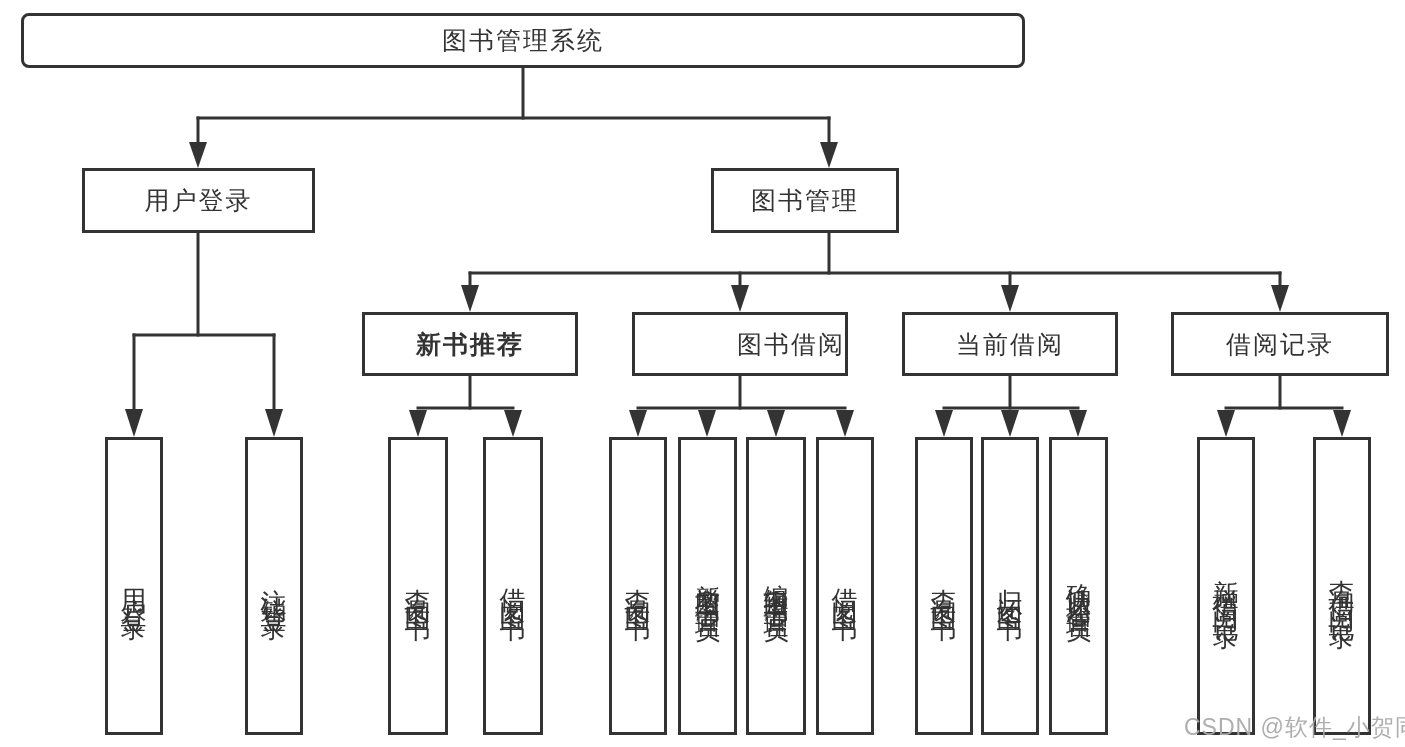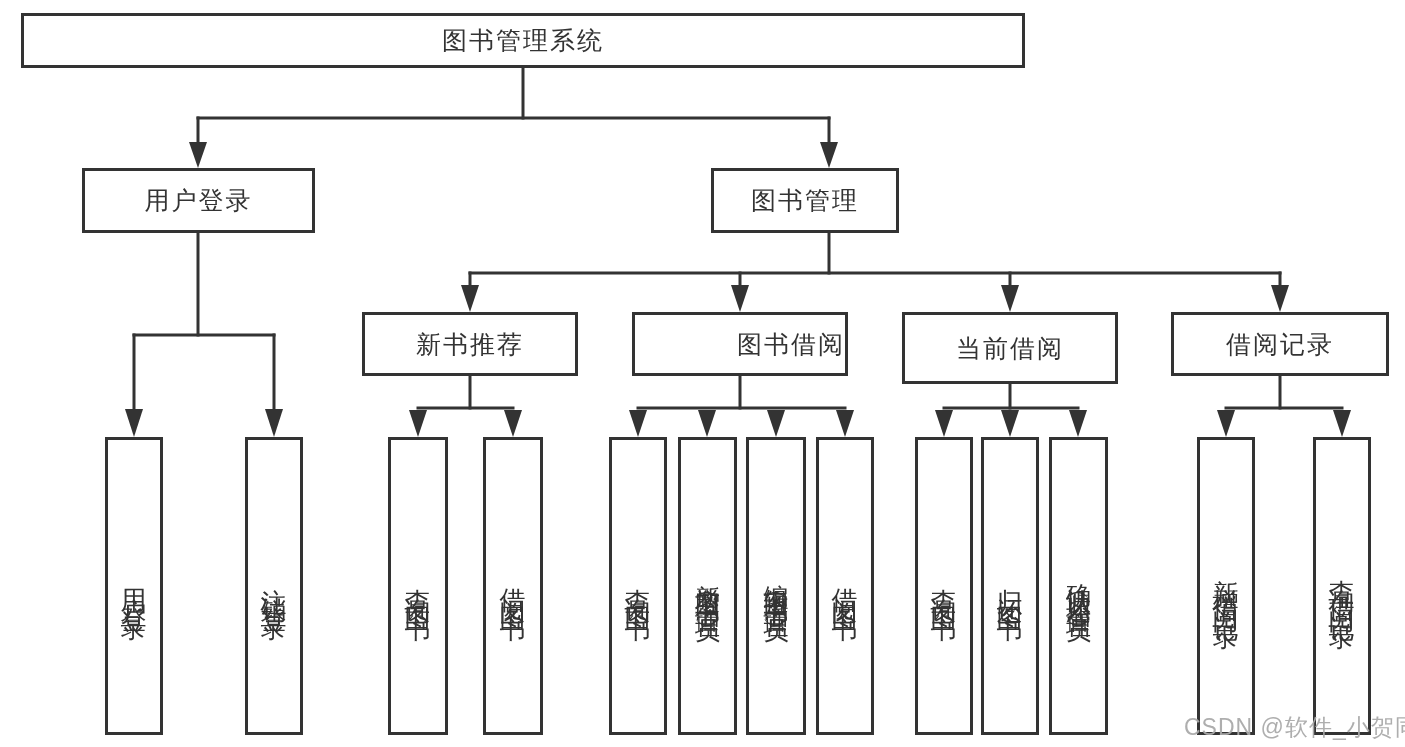--- a/index.html
+++ b/index.html
@@ -134,38 +134,38 @@
     </g>
 
     <g>
       <line x1="1280" y1="376" x2="1280" y2="408"></line>
       <line x1="1226" y1="408" x2="1342" y2="408"></line>
       <polygon points="1217,410 1235,410 1226,437"></polygon>
       <polygon points="1333,410 1351,410 1342,437"></polygon>
     </g>
   </svg>
 
-  <div class="node" style="left:21px; top:13px; width:1004px; height:55px;">
+  <div class="node" style="left:21px; top:13px; width:1004px; height:55px;border-radius:8px;">
     <span class="lbl">图书管理系统</span>
   </div>
 
   <div class="node" style="left:82px; top:168px; width:233px; height:65px;">
     <span class="lbl">用户登录</span>
   </div>
   <div class="node" style="left:711px; top:168px; width:188px; height:65px;">
     <span class="lbl">图书管理</span>
   </div>
 
-  <div class="node" style="left:362px; top:312px; width:216px; height:64px;">
+  <div class="node" style="left:362px; top:312px; width:216px; height:64px;font-weight:bold;">
     <span class="lbl">新书推荐</span>
   </div>
   <div class="node" style="left:632px; top:312px; width:216px; height:64px;justify-content:flex-end;">
     <span class="lbl">图书借阅</span>
   </div>
-  <div class="node" style="left:902px; top:312px; width:216px; height:72px;">
+  <div class="node" style="left:902px; top:312px; width:216px; height:64px;">
     <span class="lbl">当前借阅</span>
   </div>
   <div class="node" style="left:1171px; top:312px; width:218px; height:64px;">
     <span class="lbl">借阅记录</span>
   </div>
 
   <div class="leaf" style="left:105px;">
     <span class="vlbl">用户登录</span>
   </div>
   <div class="leaf" style="left:245px;">

